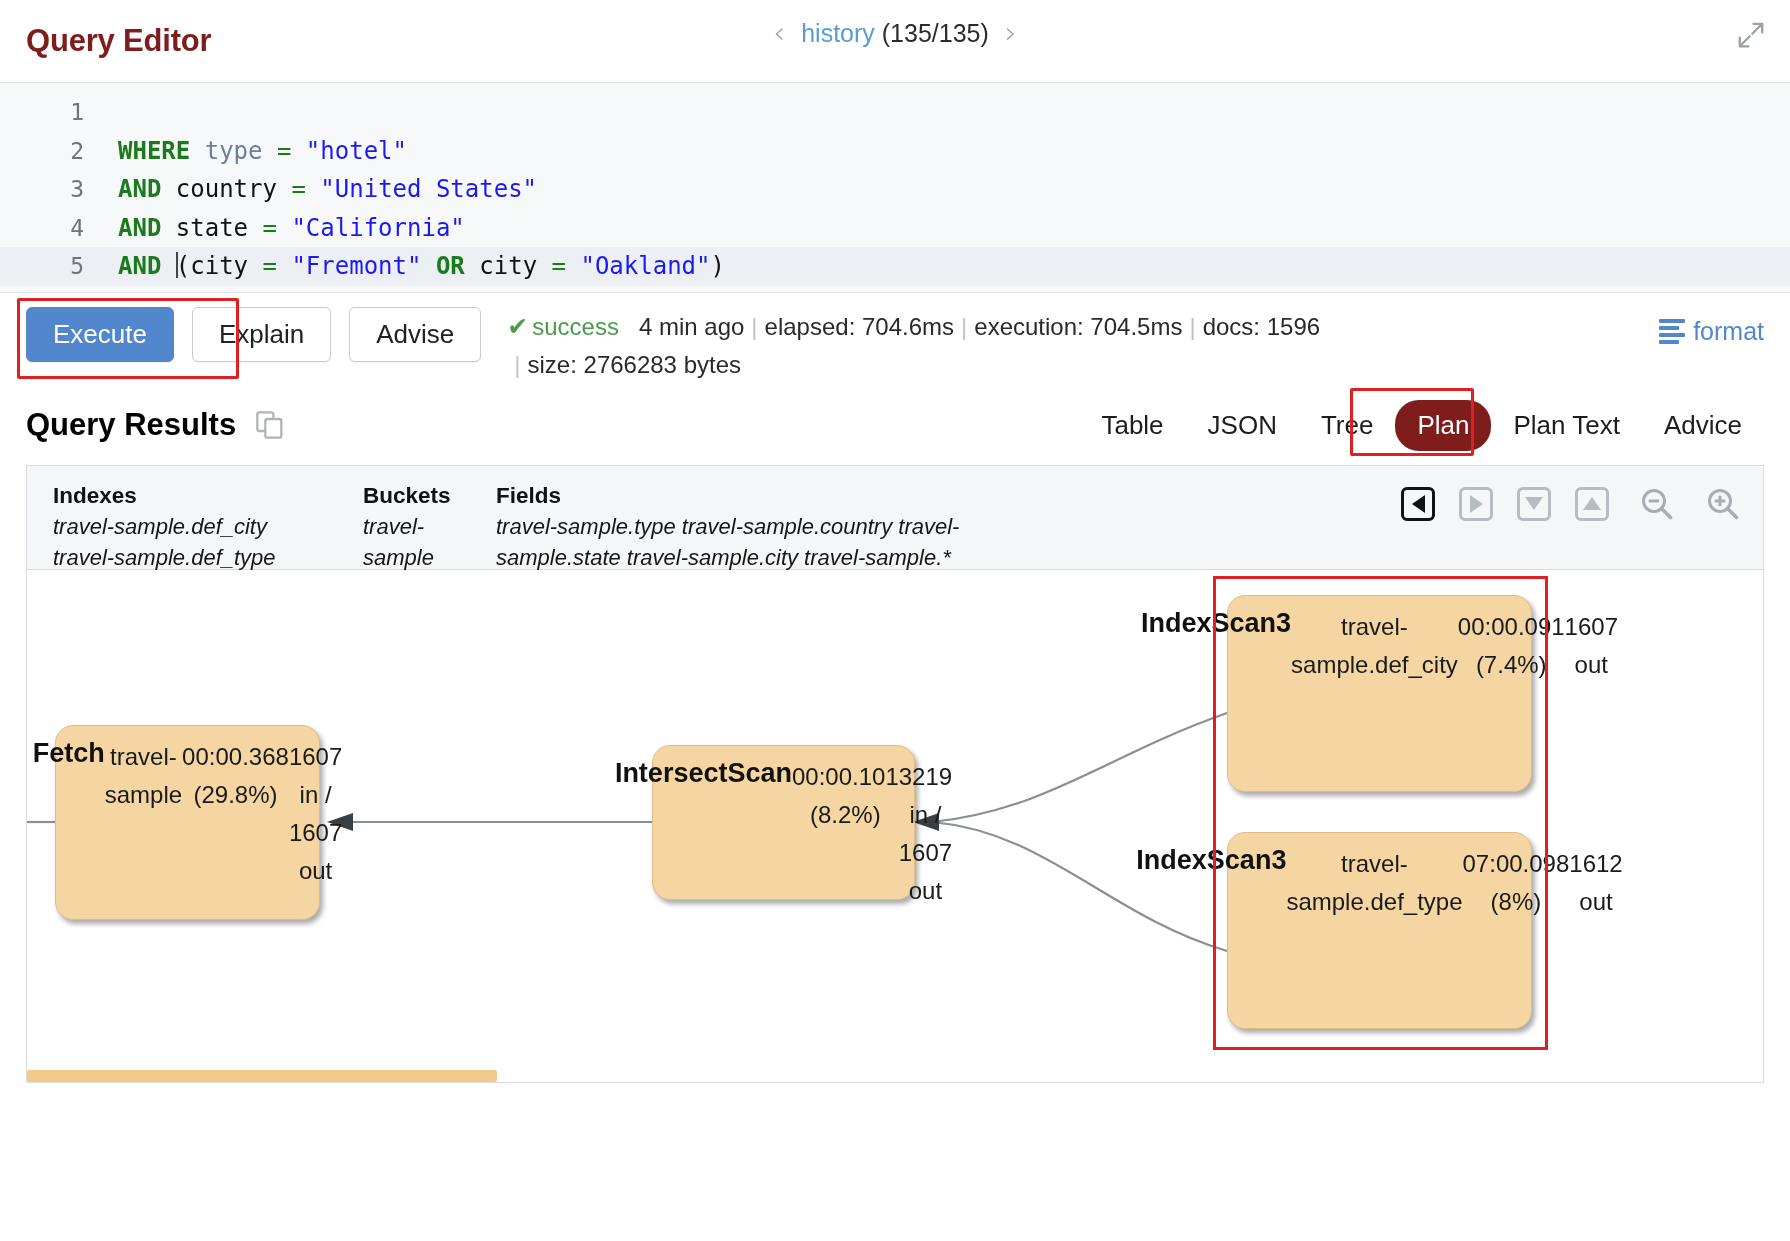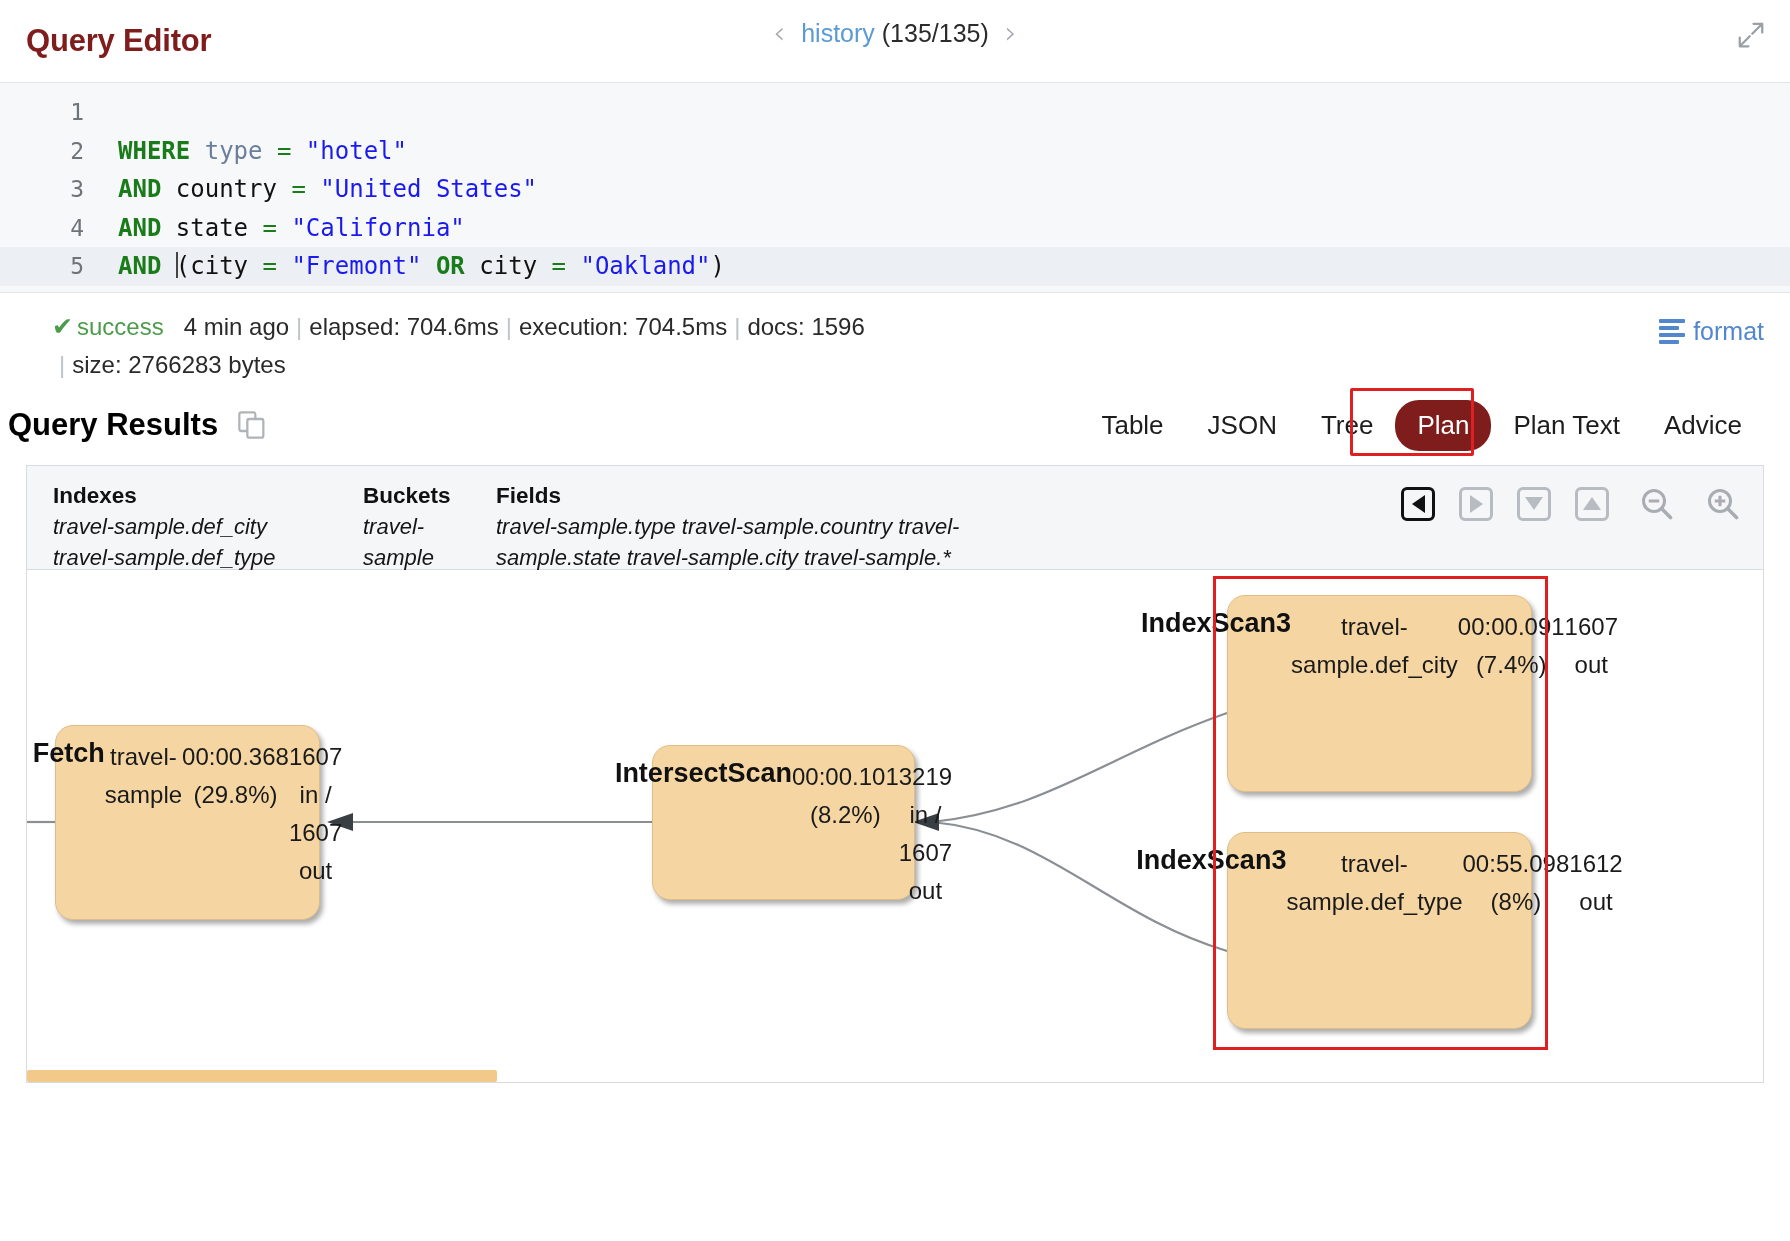--- a/index.html
+++ b/index.html
@@ -157,21 +157,21 @@
   .fmt-bars i { display: block; height: 4px; background: #5287ce; border-radius: 1px; }
   .fmt-bars i:nth-child(1) { width: 26px; }
   .fmt-bars i:nth-child(2) { width: 20px; }
   .fmt-bars i:nth-child(3) { width: 26px; }
   .fmt-bars i:nth-child(4) { width: 20px; }
 
   
   .results-head {
     display: flex;
     align-items: center;
-    padding: 6px 26px 14px 8px;
+    padding: 6px 26px 14px 26px;
     position: relative;
   }
   .results-title {
     font-size: 31px;
     font-weight: bold;
     color: #000;
   }
   .copy-icon { margin-left: 18px; width: 32px; height: 32px; cursor: pointer; }
   .tabs {
     margin-left: auto;
@@ -312,20 +312,26 @@
     <span class="ln">4</span>
     <span><span class="kw">AND</span> <span class="ident">state</span> <span class="op">=</span> <span class="str">"California"</span></span>
   </div>
   <div class="code-line active">
     <span class="ln">5</span>
     <span><span class="kw">AND</span> <span class="caret"></span><span class="punc">(</span><span class="ident">city</span> <span class="op">=</span> <span class="str">"Fremont"</span> <span class="kw">OR</span> <span class="ident">city</span> <span class="op">=</span> <span class="str">"Oakland"</span><span class="punc">)</span></span>
   </div>
 </div>
 
 <div class="actionbar">
+  <div class="btn-wrap">
+    <div class="hl-box hl-execute"></div>
+    <button class="btn primary">Execute</button>
+    <button class="btn">Explain</button>
+    <button class="btn">Advise</button>
+  </div>
 
   <div class="status">
     <span class="check">✔</span><span class="ok">success</span>
     &nbsp;&nbsp;<span>4 min ago</span><span class="sep">|</span><span>elapsed: 704.6ms</span><span class="sep">|</span><span>execution: 704.5ms</span><span class="sep">|</span><span>docs: 1596</span><br>
     <span class="sep">|</span><span>size: 2766283 bytes</span>
   </div>
 
   <div class="format-link">
     <span class="fmt-bars">
         <i></i>
@@ -432,21 +438,21 @@
     <div class="node" style="left:1200px; top:25px; width:305px; height:197px;">
       <div class="title">IndexScan3</div>
       <div class="line">travel-sample.def_city</div>
       <div class="line">00:00.091 (7.4%)</div>
       <div class="line">1607 out</div>
     </div>
 
     <div class="node" style="left:1200px; top:262px; width:305px; height:197px;">
       <div class="title">IndexScan3</div>
       <div class="line">travel-sample.def_type</div>
-      <div class="line">00:55.098 (8%)</div>
+      <div class="line">07:00.098 (8%)</div>
       <div class="line">1612 out</div>
     </div>
 
     <div class="hl-node" style="left:1186px; top:6px; width:335px; height:474px;"></div>
 
     <div class="scrollbar-h">
       <div class="thumb"></div>
     </div>
   </div>
 </div>

